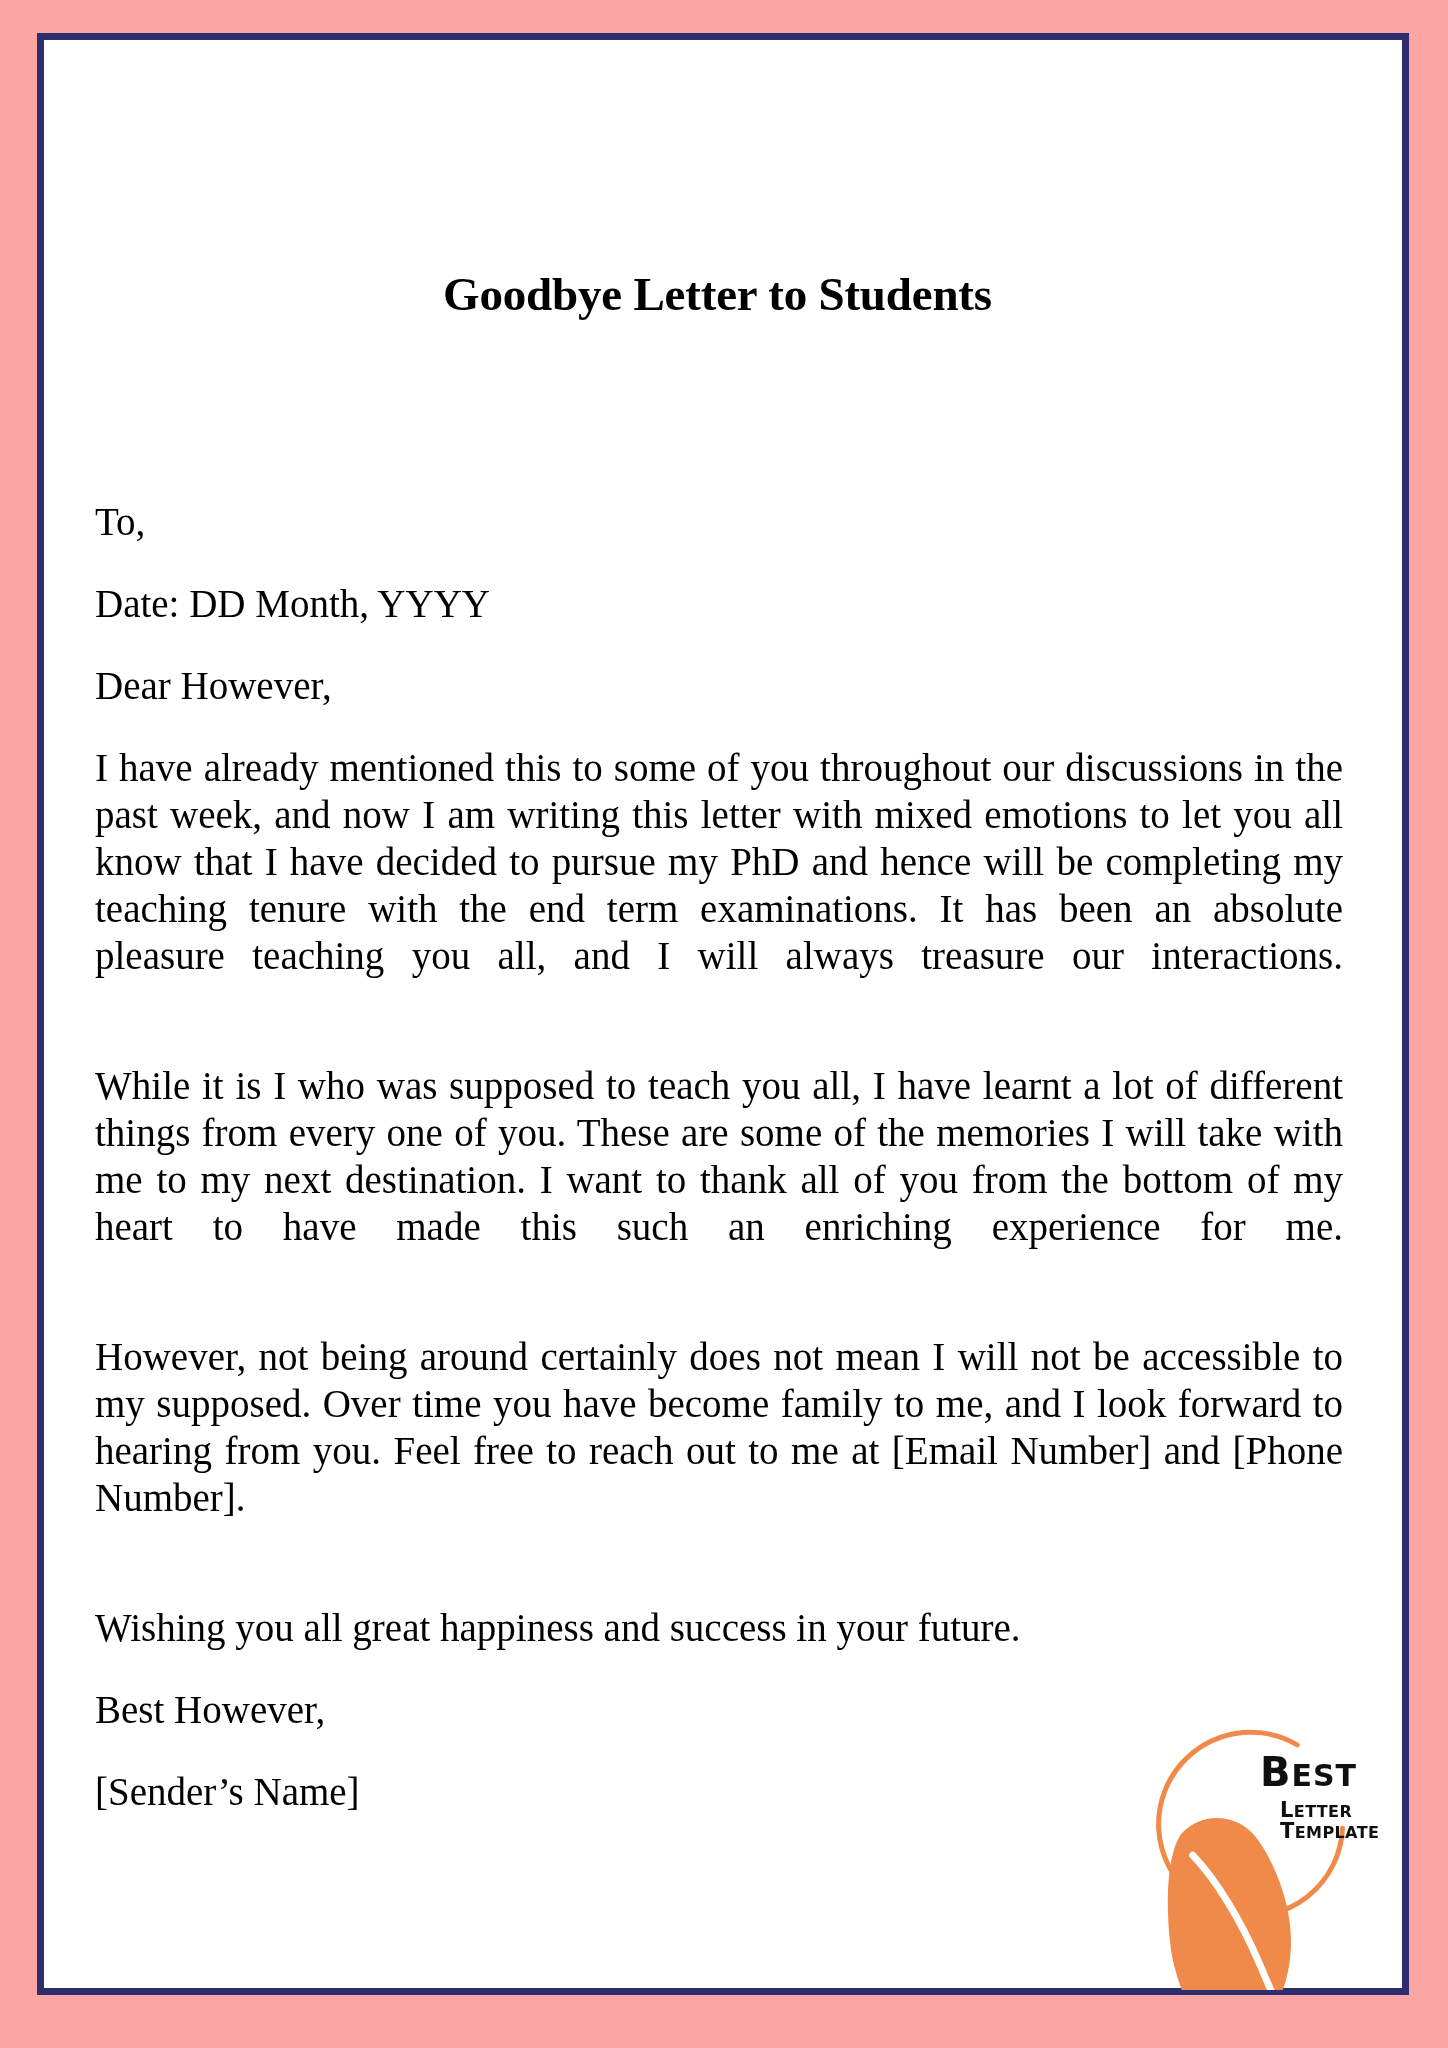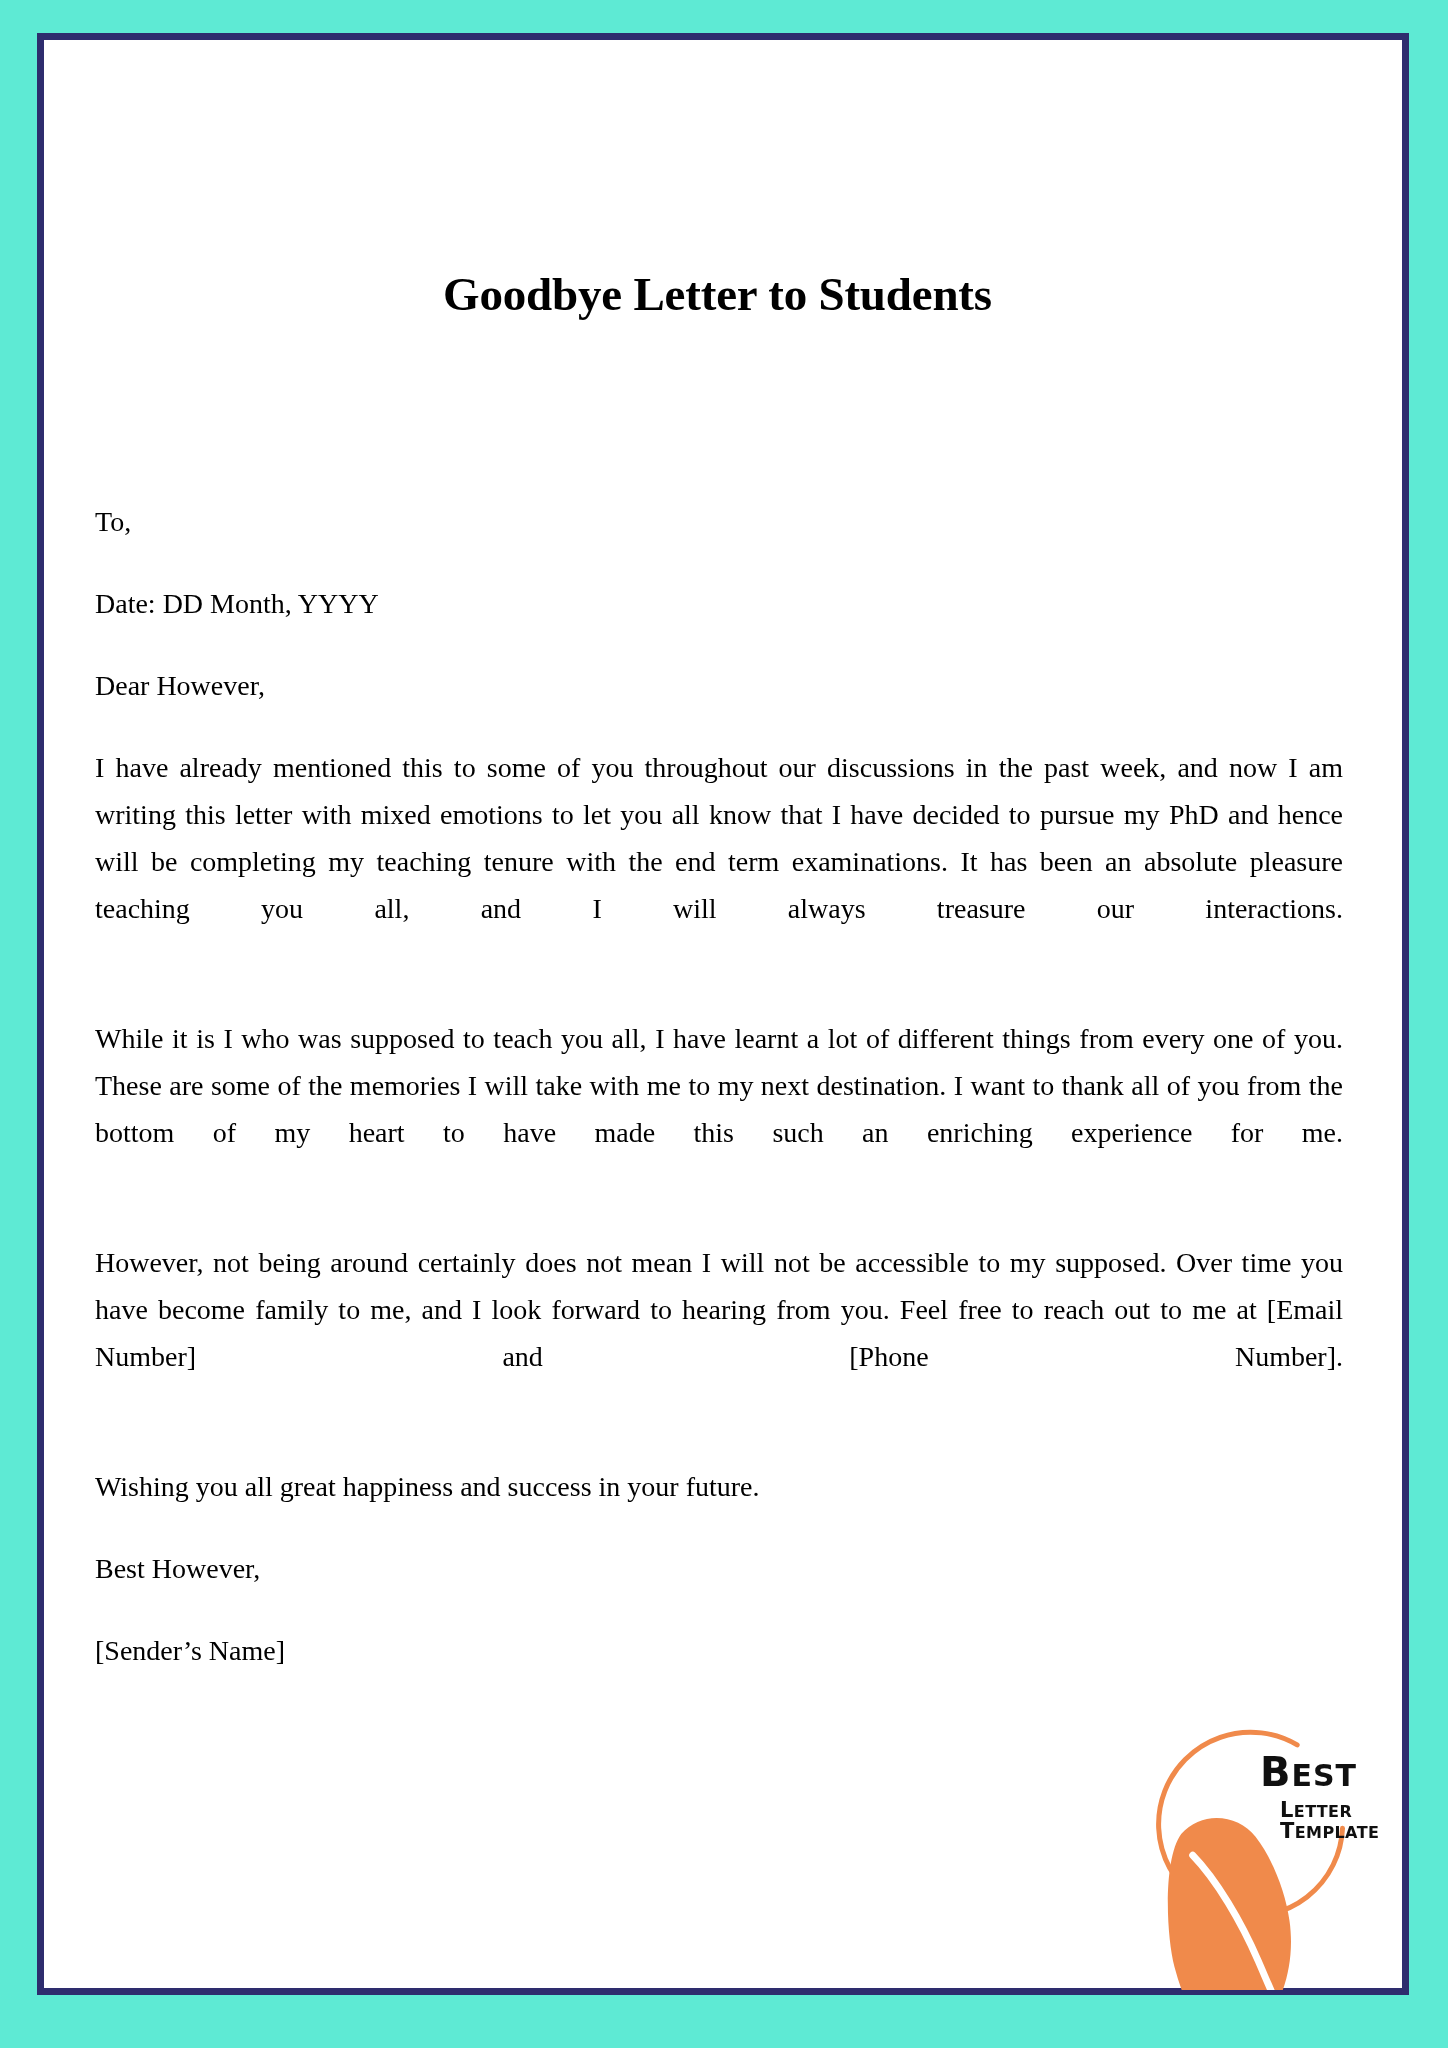--- a/index.html
+++ b/index.html
@@ -15,21 +15,21 @@
     overflow: hidden;
   }
 
   
   #page {
     position: absolute;
     left: 0;
     top: 0;
     width: 1448px;
     height: 2048px;
-    background: #5eead4;
+    background: #fca5a5;
   }
 
   #border-frame {
     position: absolute;
     left: 37px;
     top: 33px;
     width: 1372px;
     height: 1962px;
     box-sizing: border-box;
     border: 7px solid #2e2d6e;
@@ -67,21 +67,21 @@
     color: #000000;
     letter-spacing: -0.2px;
     top: 205px;
   }
 
   #letter-body {
     position: absolute;
     left: 0;
     top: 465px;
     width: 1248px;
-    font-size: 28px;
+    font-size: 39px;
     line-height: 47px;
     color: #000000;
     text-align: justify;
     text-justify: inter-word;
   }
 
   .line {
     margin: 0 0 35px 0;
     text-align: left;
   }

